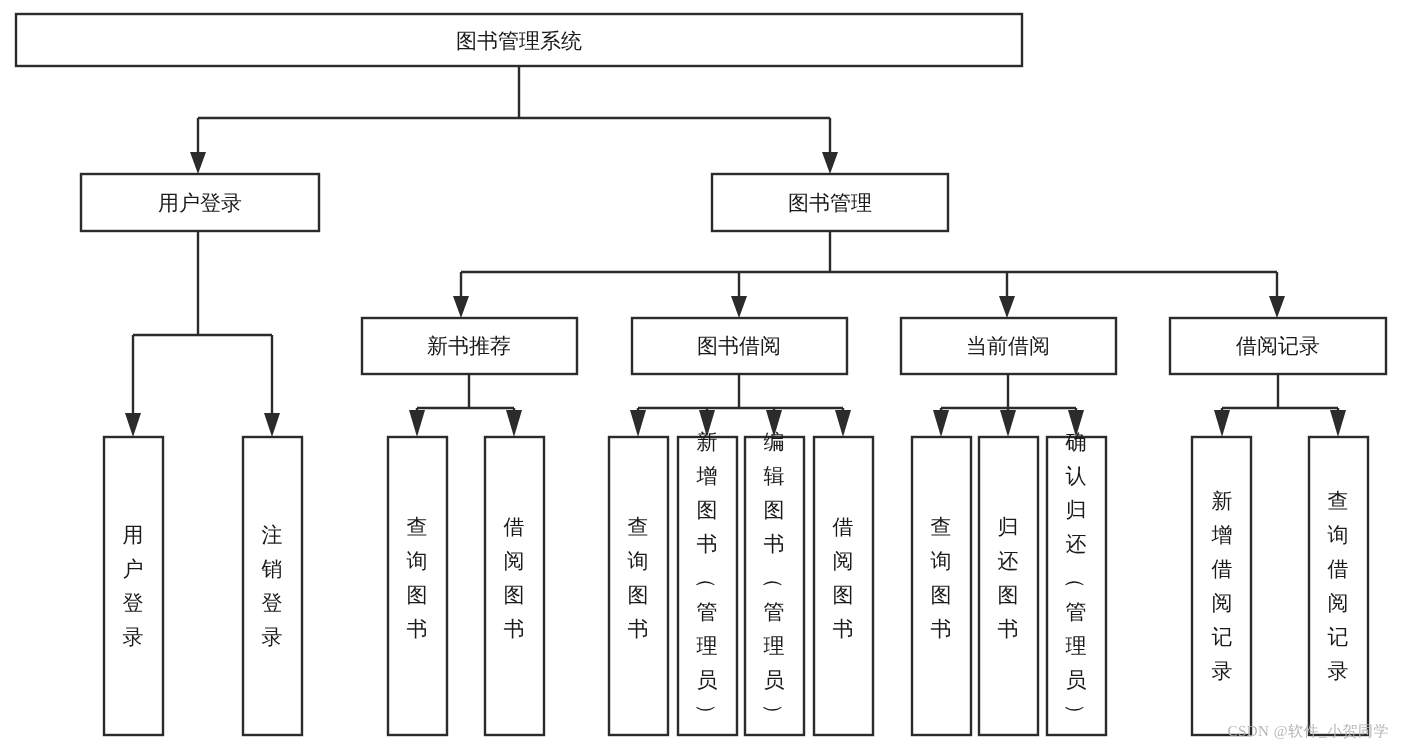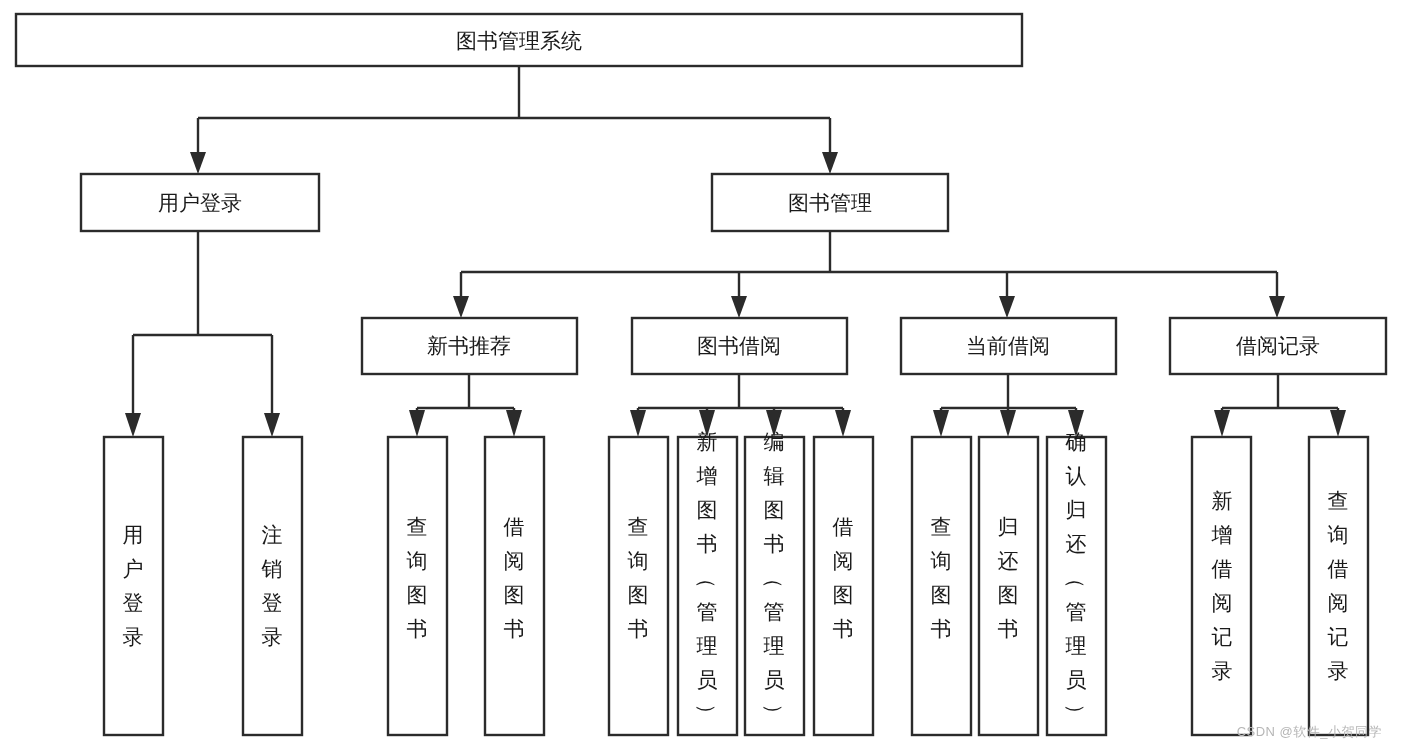--- a/index.html
+++ b/index.html
@@ -48,24 +48,24 @@
     dominant-baseline: central;
   }
   .leaf-label-v {
     font-family: "DejaVu Sans", "Liberation Sans", sans-serif;
     font-size: 21px;
     fill: #1a1a1a;
     text-anchor: middle;
   }
   .watermark {
     position: absolute;
-    right: 23px;
+    right: 16px;
     bottom: 6px;
-    font-family: Liberation Sans, sans-serif;
-    font-size: 13px;
+    font-family: Liberation Serif, serif;
+    font-size: 15px;
     color: #b6b6b6;
     letter-spacing: 0.5px;
     white-space: nowrap;
     pointer-events: none;
   }
 </style>
 </head>
 <body>
 
 <div id="diagram-root">

